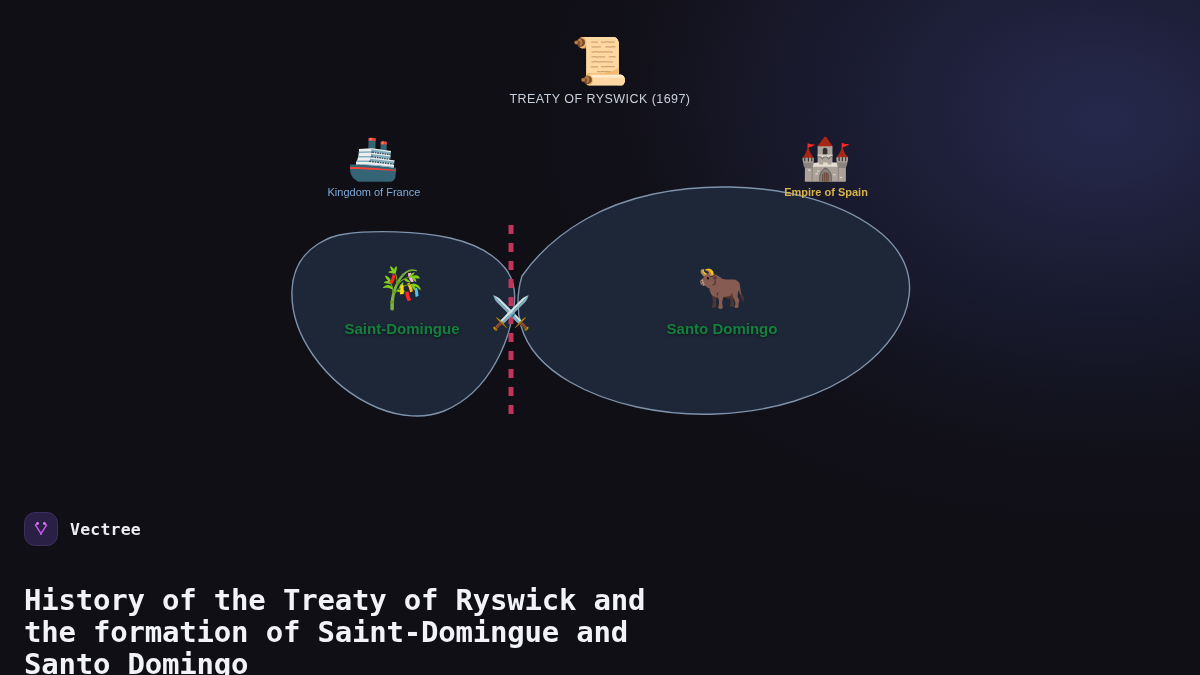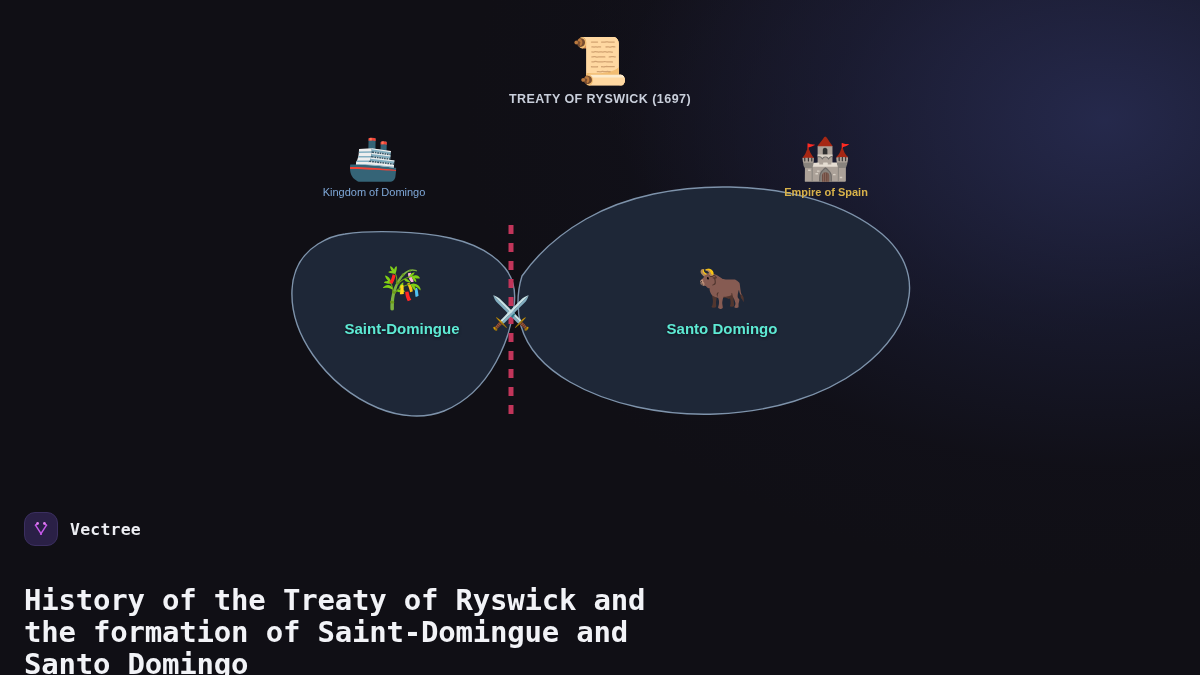--- a/index.html
+++ b/index.html
@@ -25,36 +25,36 @@
   .emoji{
     font-family:"DejaVu Sans", sans-serif;
     line-height:1;
     display:block;
   }
 
   
   #treaty-node{ left:500px; top:38px; width:200px; }
   #treaty-node .emoji{ font-size:46px; margin-bottom:8px; }
   #treaty-label{
-    font-size:12.5px; font-weight:bold; letter-spacing:0.45px;
+    font-size:12.5px; font-weight:normal; letter-spacing:0.45px;
     color:#c9cfdb;
   }
 
   
   .power .emoji{ font-size:42px; margin-bottom:6px; }
   .power .power-label{ font-size:11px; font-weight:400; }
   #france-node{ left:294px; top:138px; width:160px; }
   #france-node .power-label{ color:#7fa8d8; }
   #spain-node{ left:746px; top:138px; width:160px; }
   #spain-node .power-label{ color:#d8b24a;font-weight:bold; }
 
   
   .territory .emoji{ font-size:40px; margin-bottom:12px; }
   .territory .territory-label{
-    font-size:15px; font-weight:bold; color:#5eead4;
+    font-size:15px; font-weight:bold; color:#15803d;
     text-shadow:0 1px 3px rgba(0,0,0,0.55);
   }
   #saint-domingue-node{ left:322px; top:268px; width:160px; }
   #santo-domingo-node{ left:642px; top:268px; width:160px; }
 
   
   #conflict-node{ left:486px; top:297px; width:50px; }
   #conflict-node .emoji{ font-size:32px; }
 
   
@@ -127,21 +127,21 @@
     <line x1="511" y1="225" x2="511" y2="420" stroke="#c2355a" stroke-width="5" stroke-dasharray="9 9" stroke-linecap="butt"></line>
   </svg>
 
   <div class="node" id="treaty-node">
     <span class="emoji">📜</span>
     <div id="treaty-label">TREATY OF RYSWICK (1697)</div>
   </div>
 
   <div class="node power" id="france-node">
     <span class="emoji">🚢</span>
-    <div class="power-label">Kingdom of Domingo</div>
+    <div class="power-label">Kingdom of France</div>
   </div>
 
   <div class="node power" id="spain-node">
     <span class="emoji">🏰</span>
     <div class="power-label">Empire of Spain</div>
   </div>
 
   <div class="node territory" id="saint-domingue-node">
     <span class="emoji">🎋</span>
     <div class="territory-label">Saint-Domingue</div>

